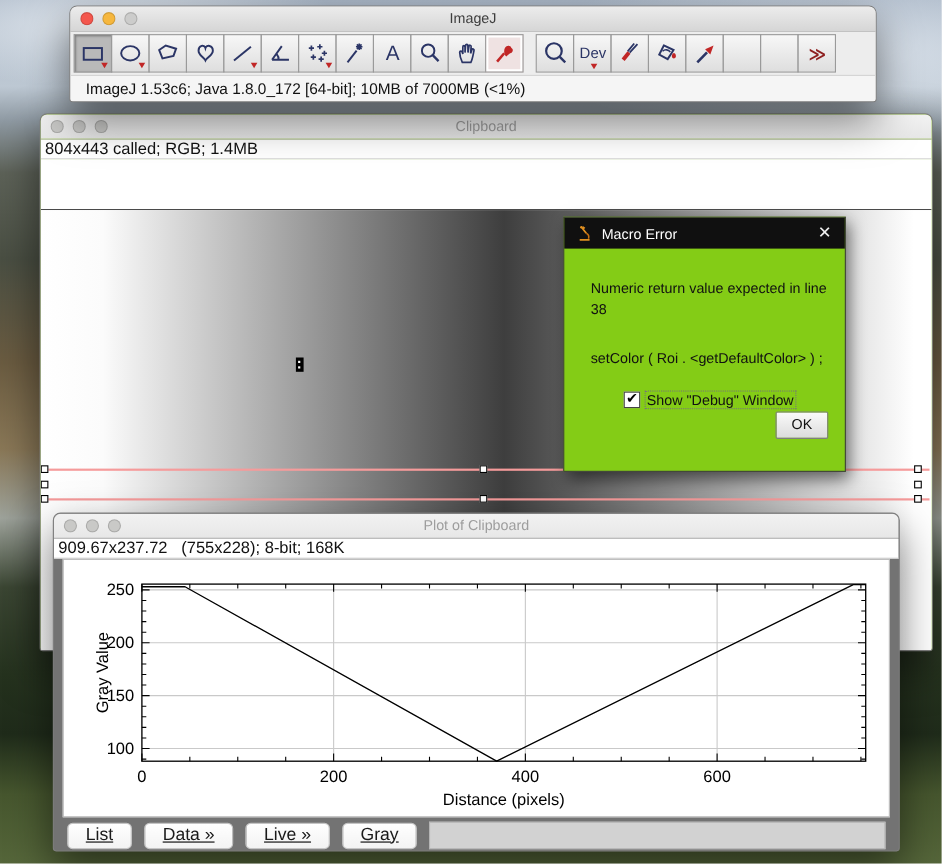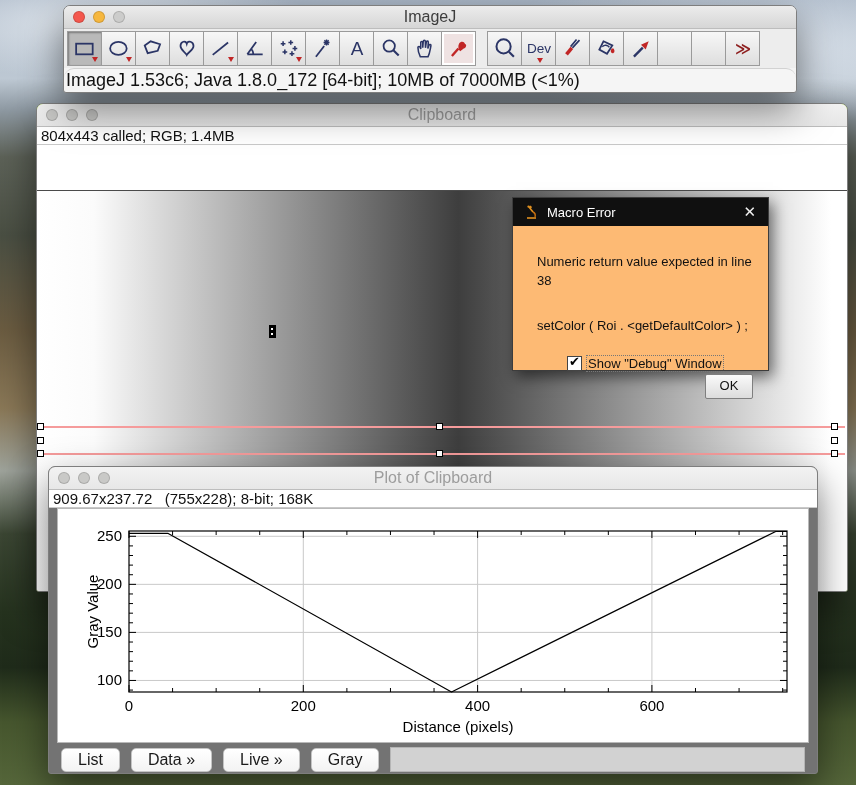--- a/index.html
+++ b/index.html
@@ -10,80 +10,80 @@
       radial-gradient(ellipse 300px 80px at 12% 3%, rgba(235,240,245,.85), transparent 70%),
       radial-gradient(ellipse 420px 110px at 90% 6%, rgba(226,233,241,.75), transparent 70%),
       linear-gradient(180deg,#a9b6c6 0%,#bdc8d3 10%,#8f9aa3 14%,#5d6258 20%,#4a4f43 30%,#6b5c41 42%,#8a7857 52%,#9fa49c 60%,#3c4734 68%,#26331f 78%,#1f2b1a 85%,#46562e 92%,#55663a 100%);
   }
   .window{position:absolute;background:#f4f4f4;border:1px solid #7e7e7e;
     border-radius:7px 7px 3px 3px;box-shadow:0 16px 38px rgba(0,0,0,.5);overflow:hidden;}
   .titlebar{position:relative;height:22px;border-bottom:1px solid #bdbdbd;
     background:linear-gradient(#ececec,#d6d6d6);}
   .titlebar.inactive{background:linear-gradient(#f2f2f2,#e7e7e7);}
   .win-title{position:absolute;left:0;right:0;top:0;height:22px;line-height:22px;
-    text-align:center;font-size:16px;color:#3d3d3d;}
+    text-align:center;font-size:13px;color:#3d3d3d;}
   .titlebar.inactive .win-title{color:#9d9d9d;}
   .lights{position:absolute;left:9px;top:5px;display:flex;gap:8px;}
   .light{width:12px;height:12px;border-radius:50%;border:1px solid rgba(0,0,0,.15);box-sizing:border-box;}
   .l-red{background:#f4574d;} .l-yellow{background:#f6b73e;} .l-gray{background:#cccccb;}
   .titlebar.inactive .light{background:#c9c9c7;}
 
   
   #imagej-win{left:63px;top:5px;width:732px;height:86px;z-index:40;}
   #toolbar{height:39px;background:#ededed;display:flex;align-items:center;padding-left:3px;}
   .tool{position:relative;width:35px;height:35px;box-sizing:border-box;border:1px solid #9a9a9a;
     margin-right:-1px;background:linear-gradient(#f7f7f7,#dedede);display:flex;align-items:center;justify-content:center;}
   .tool.selected{background:#b9b9b9;box-shadow:inset 1px 1px 2px rgba(0,0,0,.35);}
   .tool.highlight{background:#efe2e2;box-shadow:inset 0 0 0 2px #ffffff;}
   .tool-gap{width:12px;height:35px;}
   .tool svg{width:26px;height:26px;stroke:#2b3566;fill:none;stroke-width:1.5;}
   .menu-tri{position:absolute;right:3px;bottom:3px;width:0;height:0;
     border-left:3.5px solid transparent;border-right:3.5px solid transparent;border-top:5px solid #c12626;}
   .menu-tri.center{right:12px;bottom:2px;}
   #status-bar{height:23px;background:#f5f5f5;border-top:1px solid #d2d2d2;
-    font-size:18px;color:#111;line-height:23px;padding-left:2px;white-space:nowrap;border-radius:10px;}
+    font-size:14px;color:#111;line-height:23px;padding-left:14px;white-space:nowrap;}
 
   
   #clipboard-win{left:36px;top:103px;width:810px;height:487px;z-index:10;background:#bef264;}
   .info-line{height:17px;background:#fff;border-bottom:1px solid #c9c9c9;
     font-size:15px;line-height:17px;color:#111;padding-left:4px;white-space:pre;}
   #clip-content{position:relative;height:446px;background:#fff;overflow:hidden;}
   #clip-topband{position:absolute;left:0;top:0;width:100%;height:45px;background:#fff;}
   #clip-topline{position:absolute;left:0;top:45px;width:100%;height:1px;background:#4a4a4a;}
   #clip-gradient{position:absolute;left:0;top:46px;width:100%;height:400px;
     background:linear-gradient(90deg,#ffffff 0%,#fbfbfb 7%,#3e3e3e 52%,#ffffff 98%);}
   .roi-line{position:absolute;left:0;width:808px;height:2px;background:#f59b9b;}
   .roi-handle{position:absolute;width:7px;height:7px;background:#fff;border:1px solid #000;box-sizing:border-box;}
   #clip-cursor{position:absolute;left:232px;top:180px;width:7px;height:13px;background:#000;}
   #clip-cursor:before,#clip-cursor:after{content:"";position:absolute;left:2px;width:2px;height:2px;background:#fff;}
   #clip-cursor:before{top:3px;} #clip-cursor:after{top:8px;}
 
   
-  #macro-dialog{position:absolute;left:512px;top:197px;width:257px;height:174px;z-index:20;
-    background:#fdba74;border:1px solid #3c3c3c;box-shadow:4px 6px 14px rgba(0,0,0,.55);box-sizing:border-box;}
+  #macro-dialog{position:absolute;left:512px;top:197px;width:257px;height:232px;z-index:20;
+    background:#84cc16;border:1px solid #3c3c3c;box-shadow:4px 6px 14px rgba(0,0,0,.55);box-sizing:border-box;}
   #dlg-titlebar{position:relative;height:28px;background:#101010;display:flex;align-items:center;}
   #dlg-title{color:#fff;font-size:13px;margin-left:8px;}
   #dlg-icon{margin-left:10px;width:16px;height:16px;}
   #dlg-close{position:absolute;right:12px;top:0;height:28px;line-height:28px;color:#f0f0f0;font-size:15px;cursor:default;}
   #dlg-body{position:relative;height:185px;font-size:13px;color:#111;}
   #dlg-msg{position:absolute;left:24px;top:26px;line-height:19px;}
   #dlg-code{position:absolute;left:24px;top:92px;}
   #dlg-check-row{position:absolute;left:54px;top:130px;display:flex;align-items:center;}
   #dlg-checkbox{width:13px;height:13px;background:#fff;border:1px solid #444;position:relative;margin-right:5px;}
   #dlg-checkbox .mark{position:absolute;left:1px;top:-3px;font-size:13px;color:#000;}
   #dlg-check-label{outline:1px dotted #777;padding:0 1px;}
   #dlg-ok{position:absolute;right:15px;bottom:12px;width:46px;height:23px;
     background:linear-gradient(#fafafa,#dcdcdc);border:1px solid #7f7f7f;border-radius:2px;
     font-size:13px;text-align:center;line-height:21px;color:#111;}
 
   
   #plot-win{left:48px;top:466px;width:768px;height:306px;z-index:30;background:#737373;}
   #plot-canvas{margin:0 8px;height:233px;background:#fff;border:1px solid #b9b9b9;box-sizing:content-box;position:relative;}
   #plot-canvas svg{display:block;}
-  #plot-buttons{display:flex;align-items:center;gap:11px;padding:4px 12px 0 12px;}
+  #plot-buttons{display:flex;align-items:center;gap:11px;padding:4px 12px 0 12px;text-decoration:underline;}
   .mac-btn{height:24px;padding:0 16px;background:linear-gradient(#ffffff,#f3f3f3);
     border:1px solid #c4c4c4;border-radius:5px;font-size:16px;color:#1a1a1a;line-height:22px;}
   #plot-readout{flex:1;height:23px;background:#d2d2d2;border:1px solid #b5b5b5;}
 </style>
 </head>
 <body>
 
 <div class="window" id="imagej-win">
   <div class="titlebar">
     <div class="lights">

